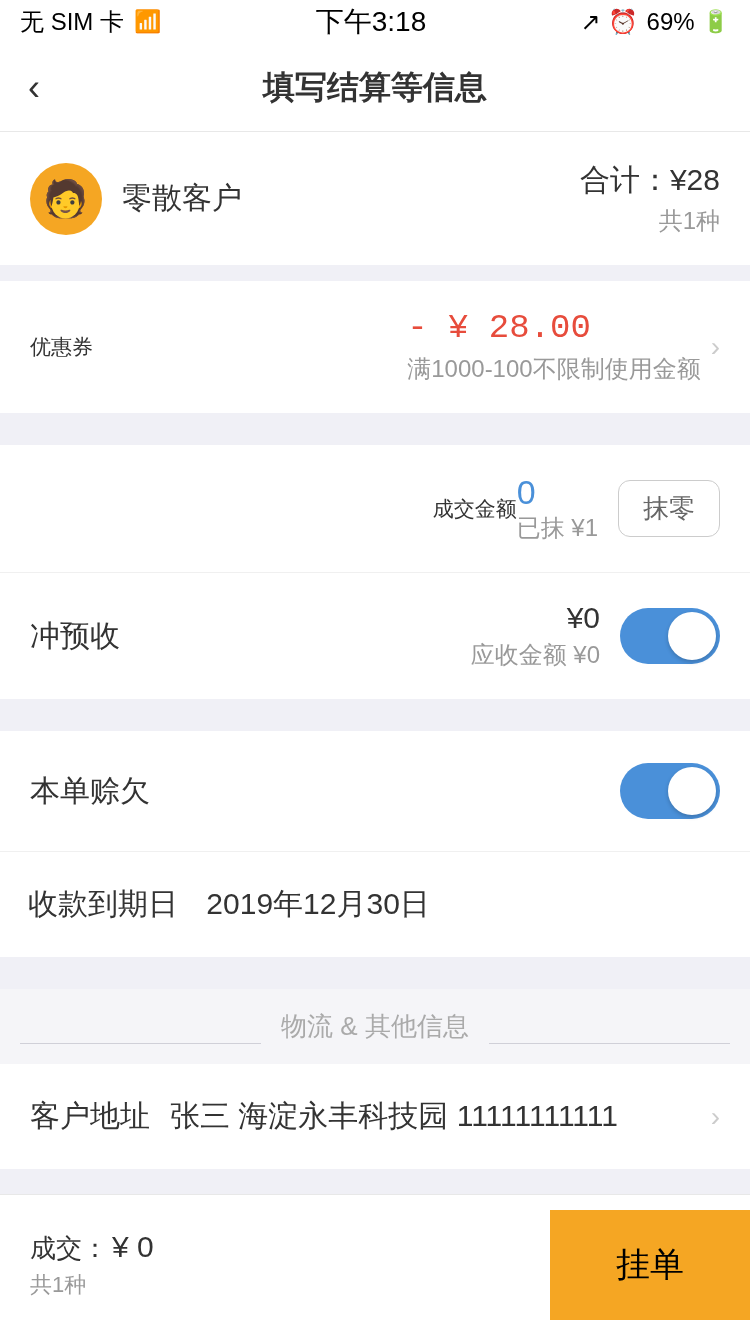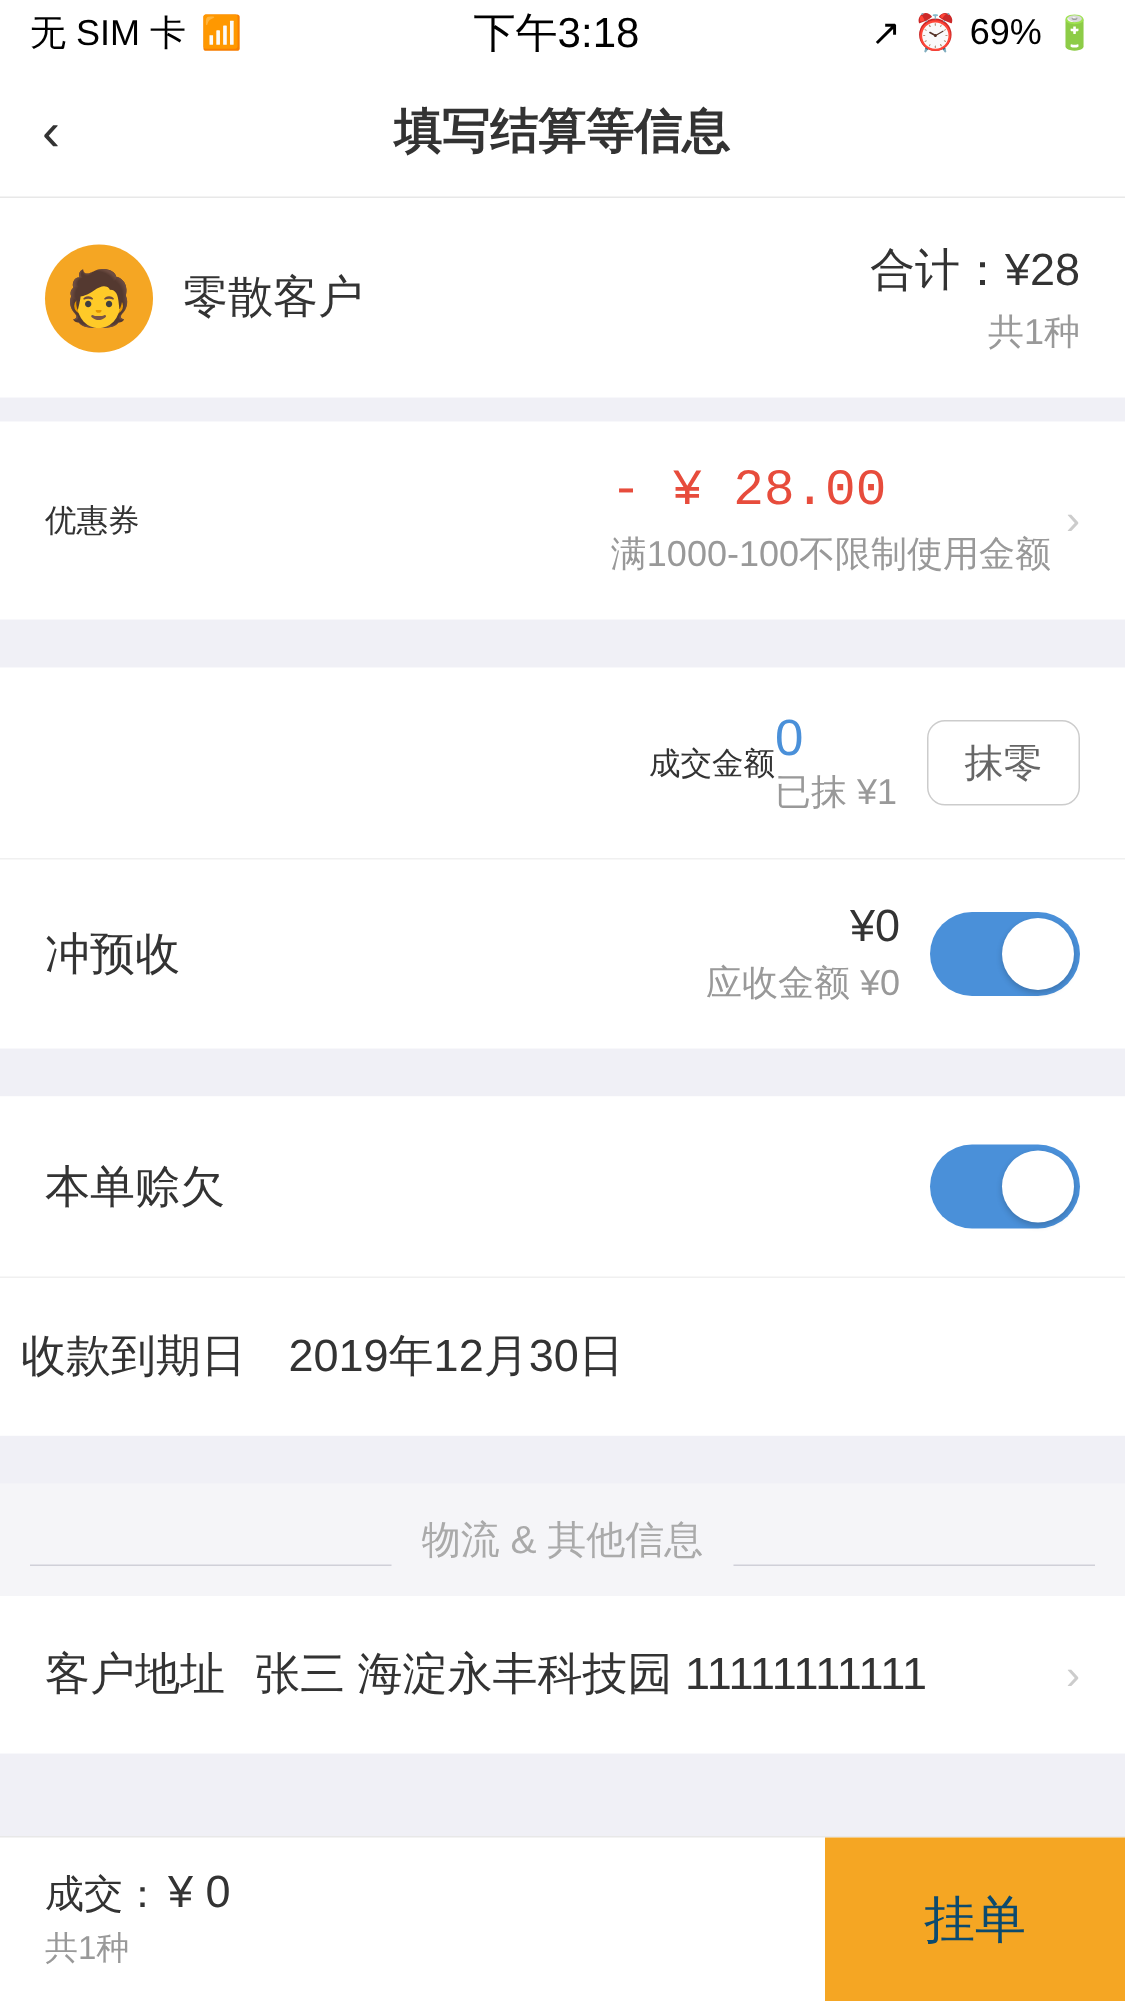--- a/index.html
+++ b/index.html
@@ -206,21 +206,21 @@
       border-bottom: 1px solid #f0f0f0;
     }
     .debt-label {
       font-size: 30px;
       color: #333;
     }
 
     
     .due-date-row {
       background: #fff;
-      padding: 32px 14px;
+      padding: 32px 28px;
       font-size: 30px;
       color: #333;
     }
 
     
     .logistics-divider {
       background: #f5f5f8;
       display: flex;
       align-items: flex-end;
       justify-content: center;
@@ -256,21 +256,21 @@
       flex: 1;
       margin-left: 20px;
     }
 
     
     .bottom-bar {
       position: fixed;
       bottom: 0;
       left: 0;
       width: 750px;
-      height: 110px;
+      height: 140px;
       background: #fff;
       display: flex;
       align-items: center;
       border-top: 1px solid #e8e8e8;
     }
     .bottom-left {
       flex: 1;
       padding: 0 30px;
     }
     .bottom-deal-label {
@@ -288,21 +288,21 @@
       margin-top: 4px;
     }
     .btn-hang {
       width: 200px;
       height: 110px;
       background: #f5a623;
       display: flex;
       align-items: center;
       justify-content: center;
       font-size: 34px;
-      color: #0c4a6e;
+      color: #000000;
       cursor: pointer;
     }
     .btn-save {
       width: 200px;
       height: 110px;
       background: #4a90d9;
       display: flex;
       align-items: center;
       justify-content: center;
       font-size: 34px;

